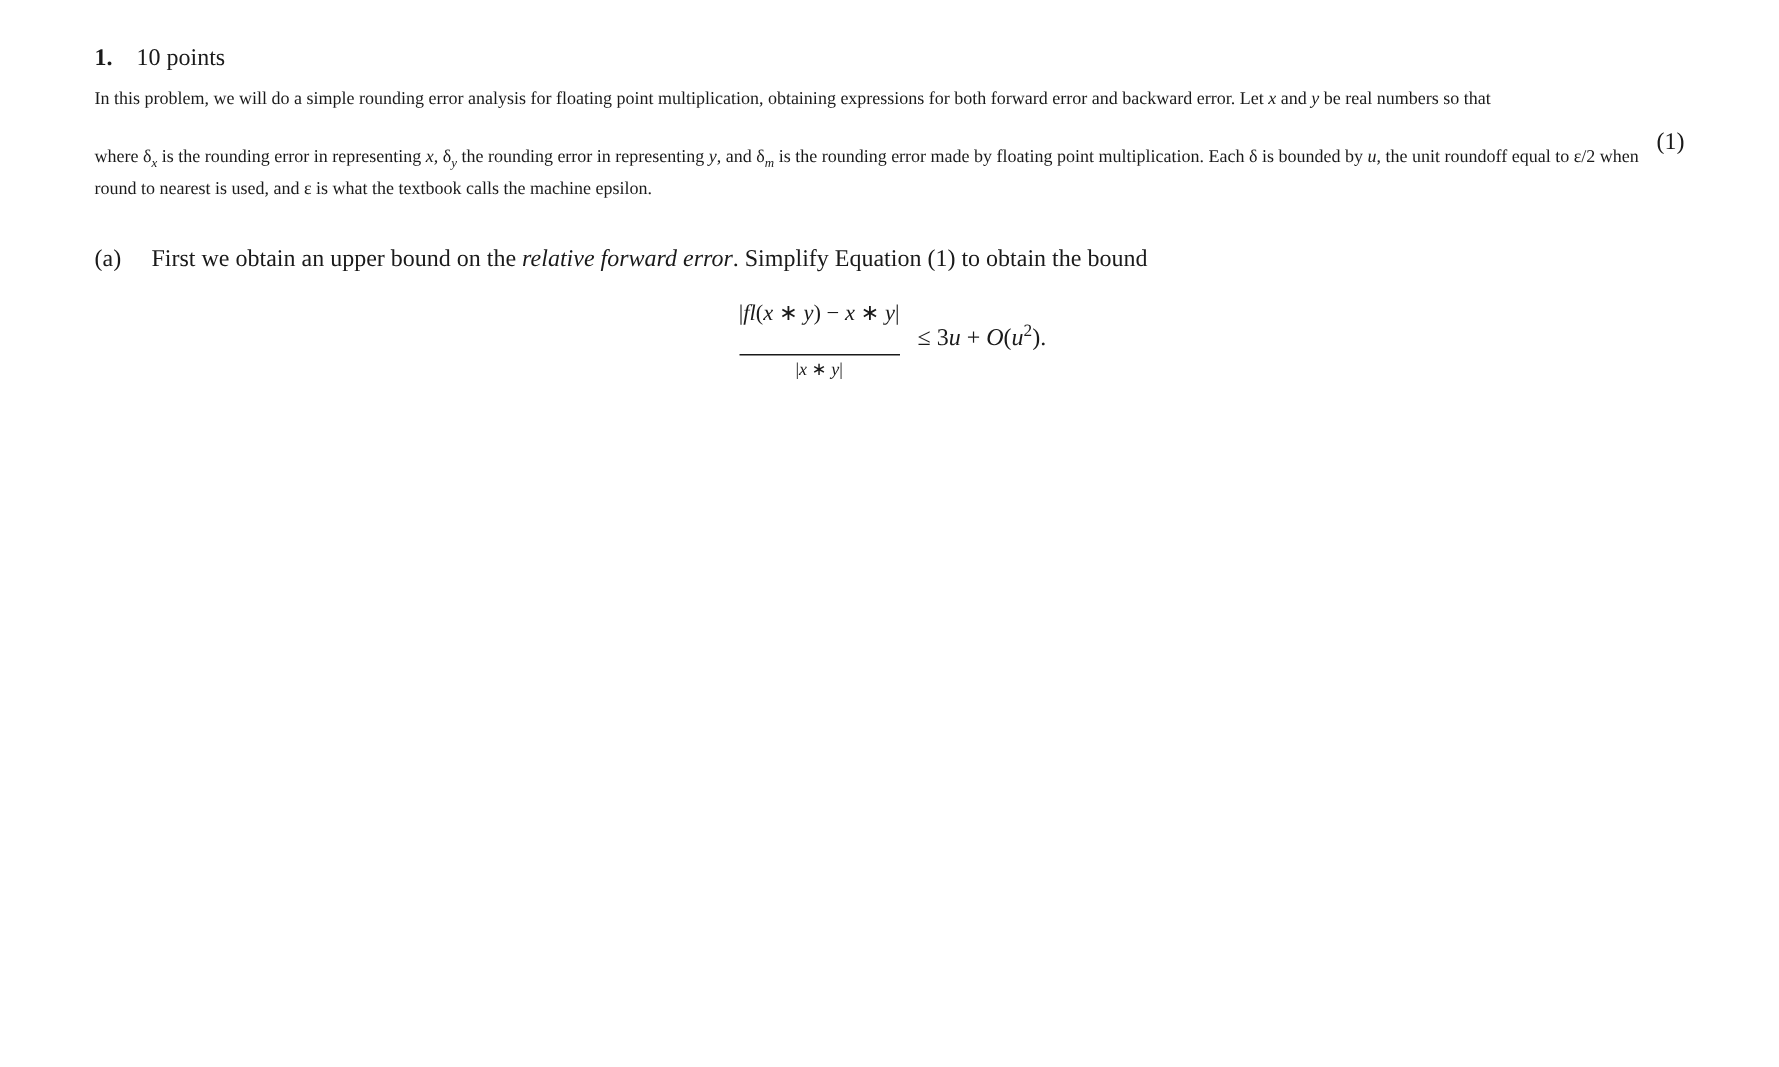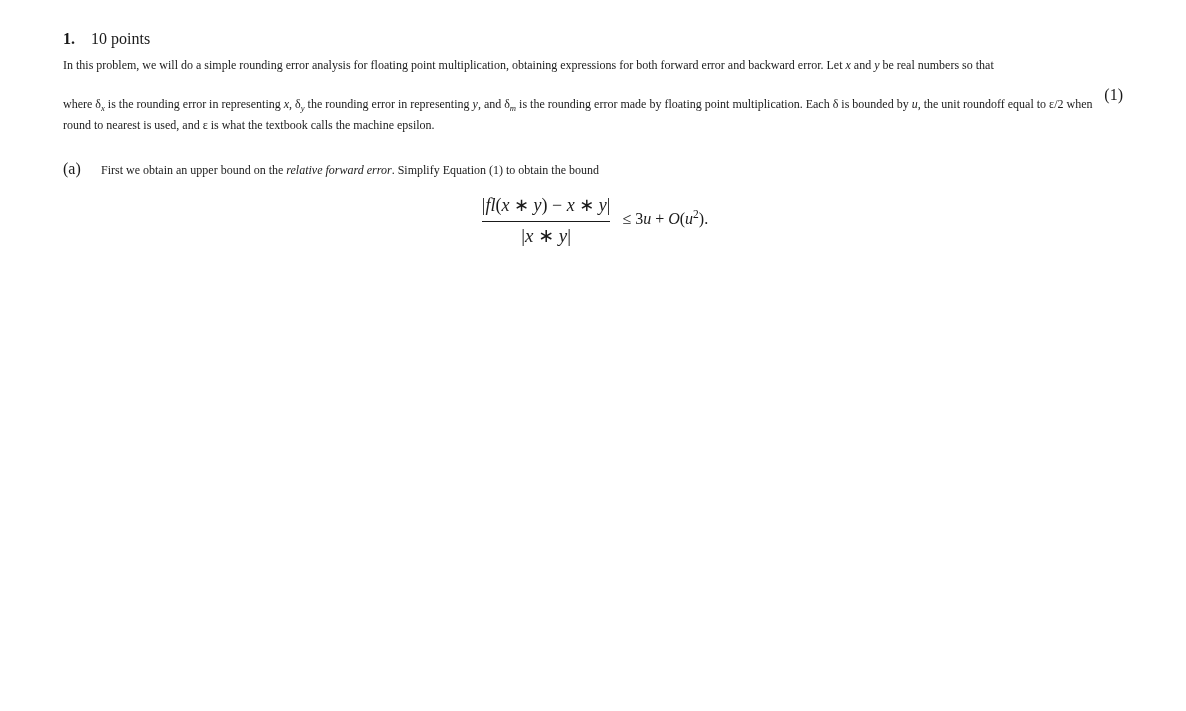--- a/index.html
+++ b/index.html
@@ -71,50 +71,50 @@
     .fraction {
       display: inline-block;
       vertical-align: middle;
       text-align: center;
       margin: 0 4px;
     }
 
     .fraction .numerator {
       display: block;
       border-bottom: 1px solid #1a1a1a;
-      padding-bottom: 5px;
+      padding-bottom: 18px;
       text-align: center;
-      font-size: 18px;
+      font-size: 15px;
     }
 
     .fraction .denominator {
       display: block;
       padding-top: 2px;
       text-align: center;
-      font-size: 19px;
+      font-size: 12px;
     }
 
     .part-container {
       margin-top: 24px;
     }
 
     .part-header {
       display: flex;
       gap: 8px;
       align-items: baseline;
       margin-bottom: 6px;
     }
 
     .part-label {
       font-size: 16px;
       min-width: 30px;
     }
 
     .part-text {
-      font-size: 12px;
+      font-size: 16px;
       line-height: 1.6;
     }
 
     .part-equation {
       text-align: center;
       margin: 14px 0 10px 0;
       font-size: 16px;
     }
 
     em {

